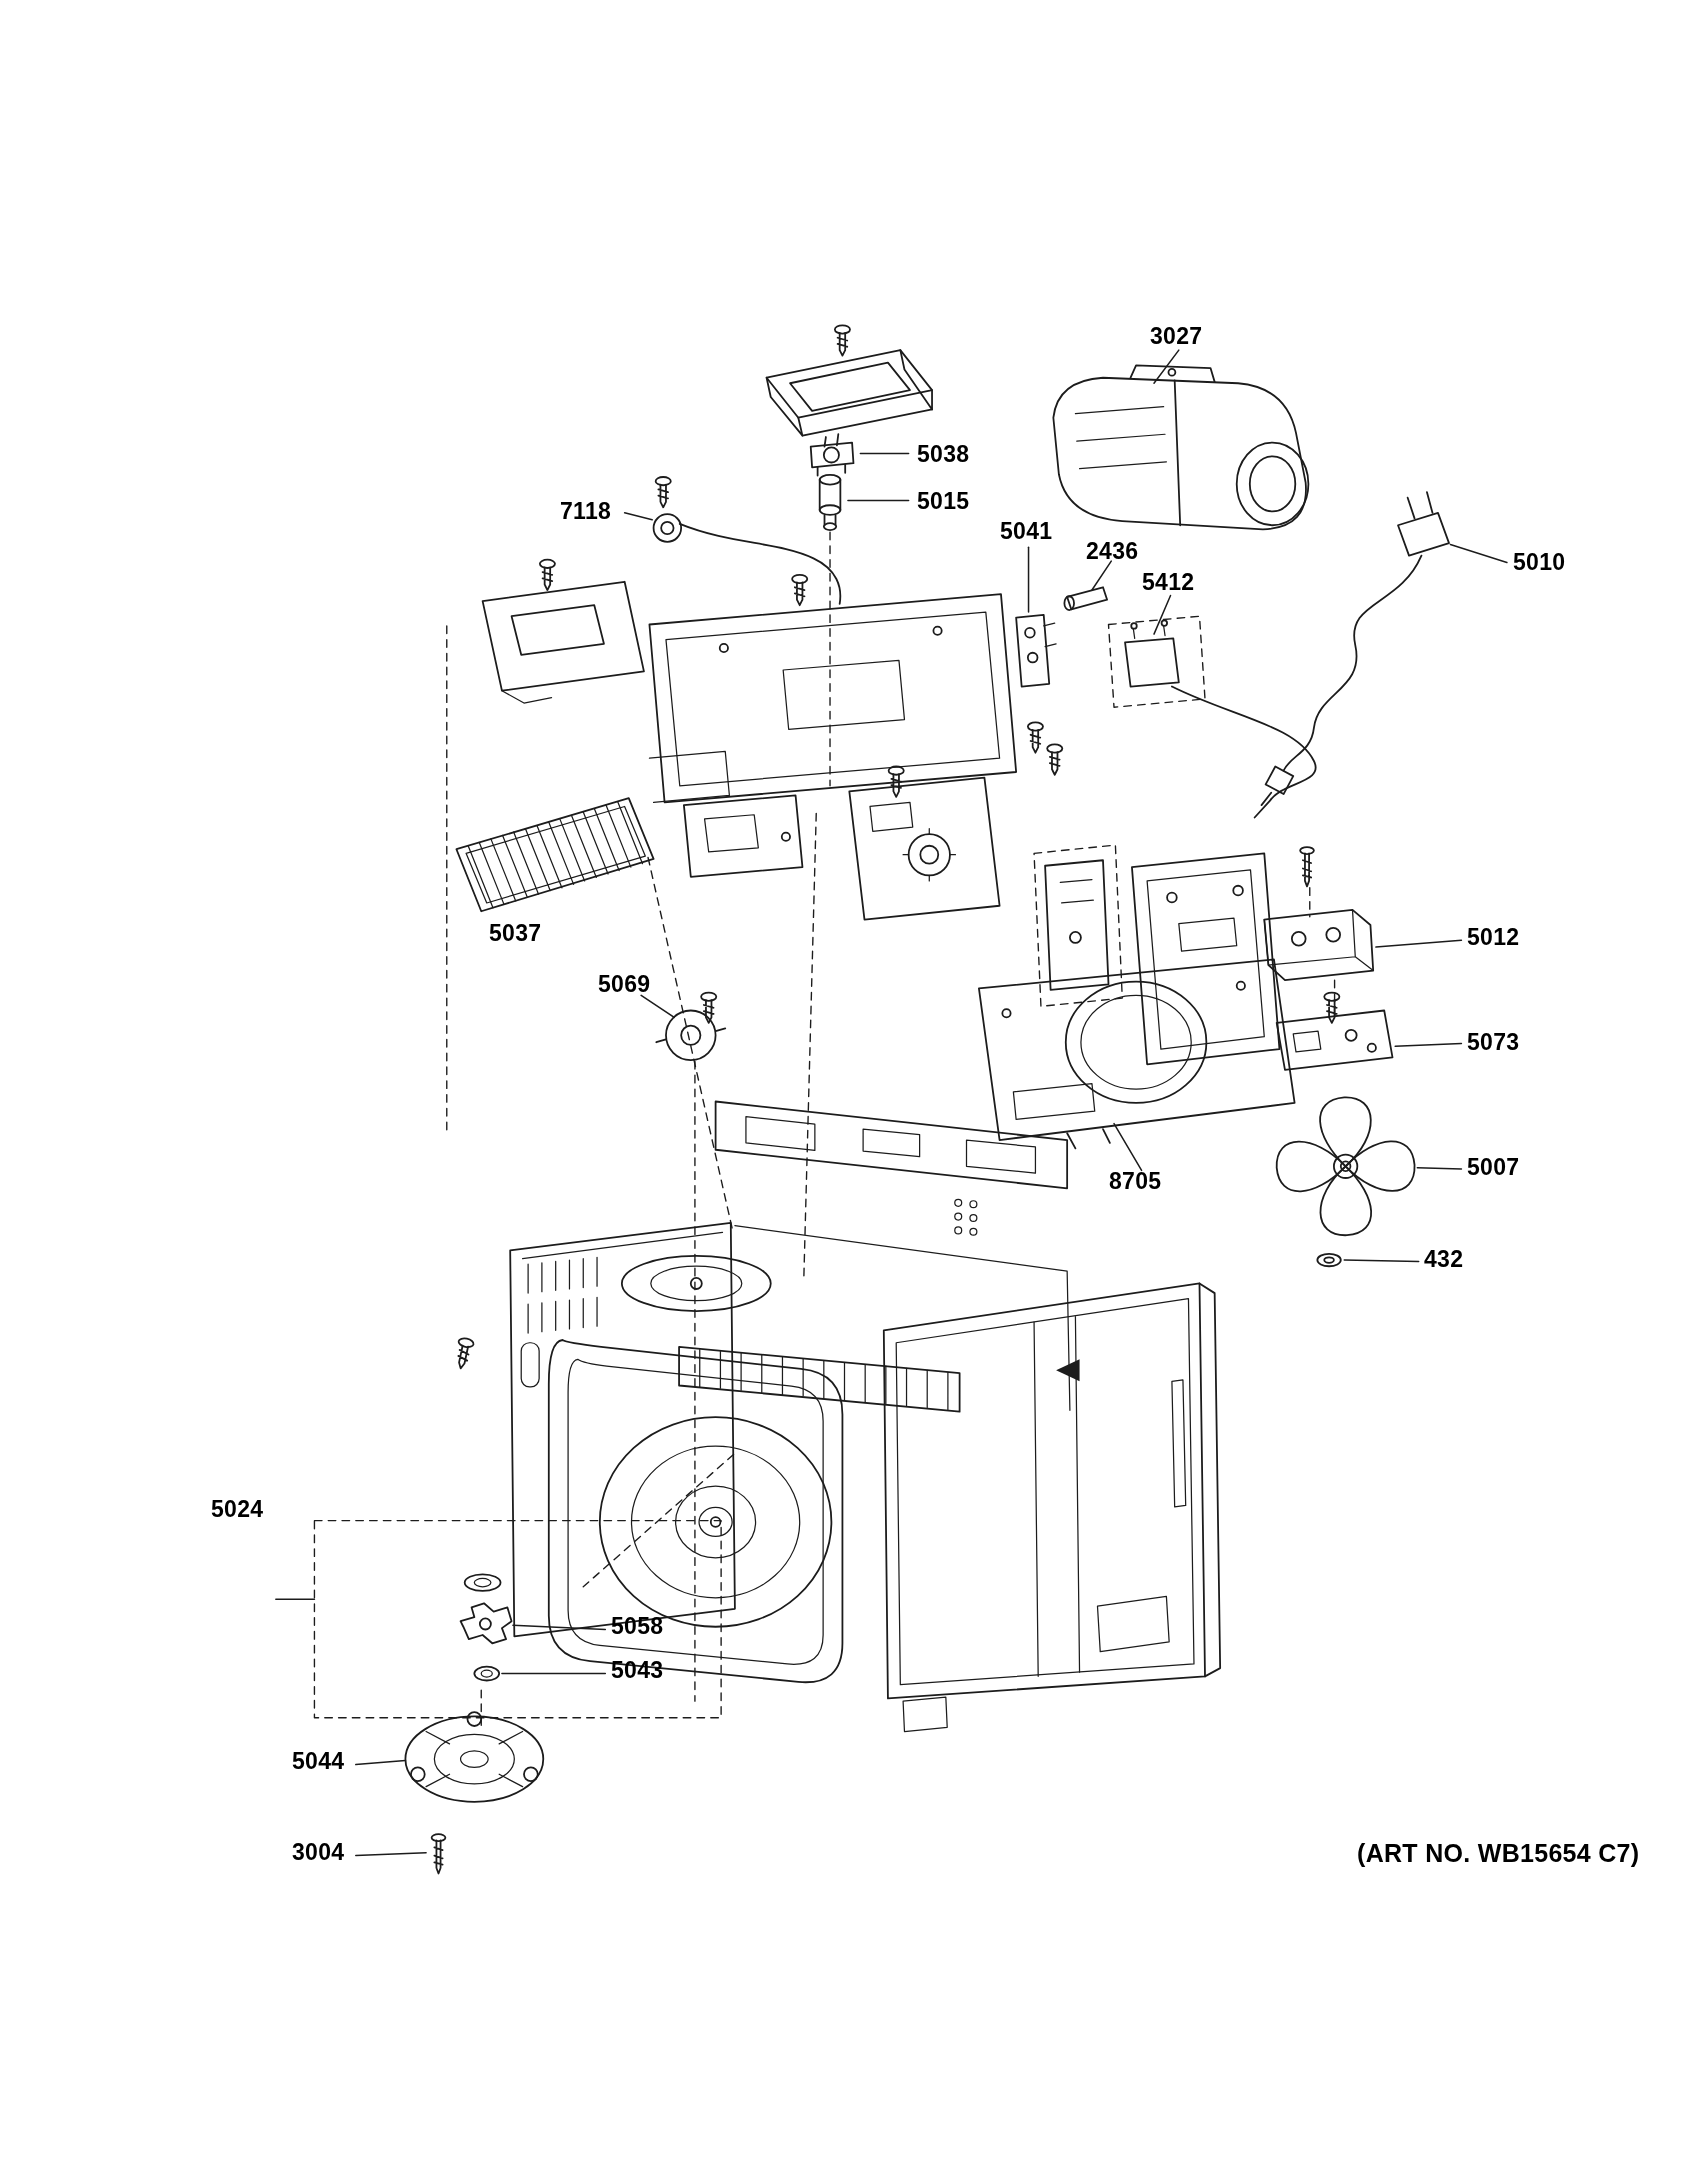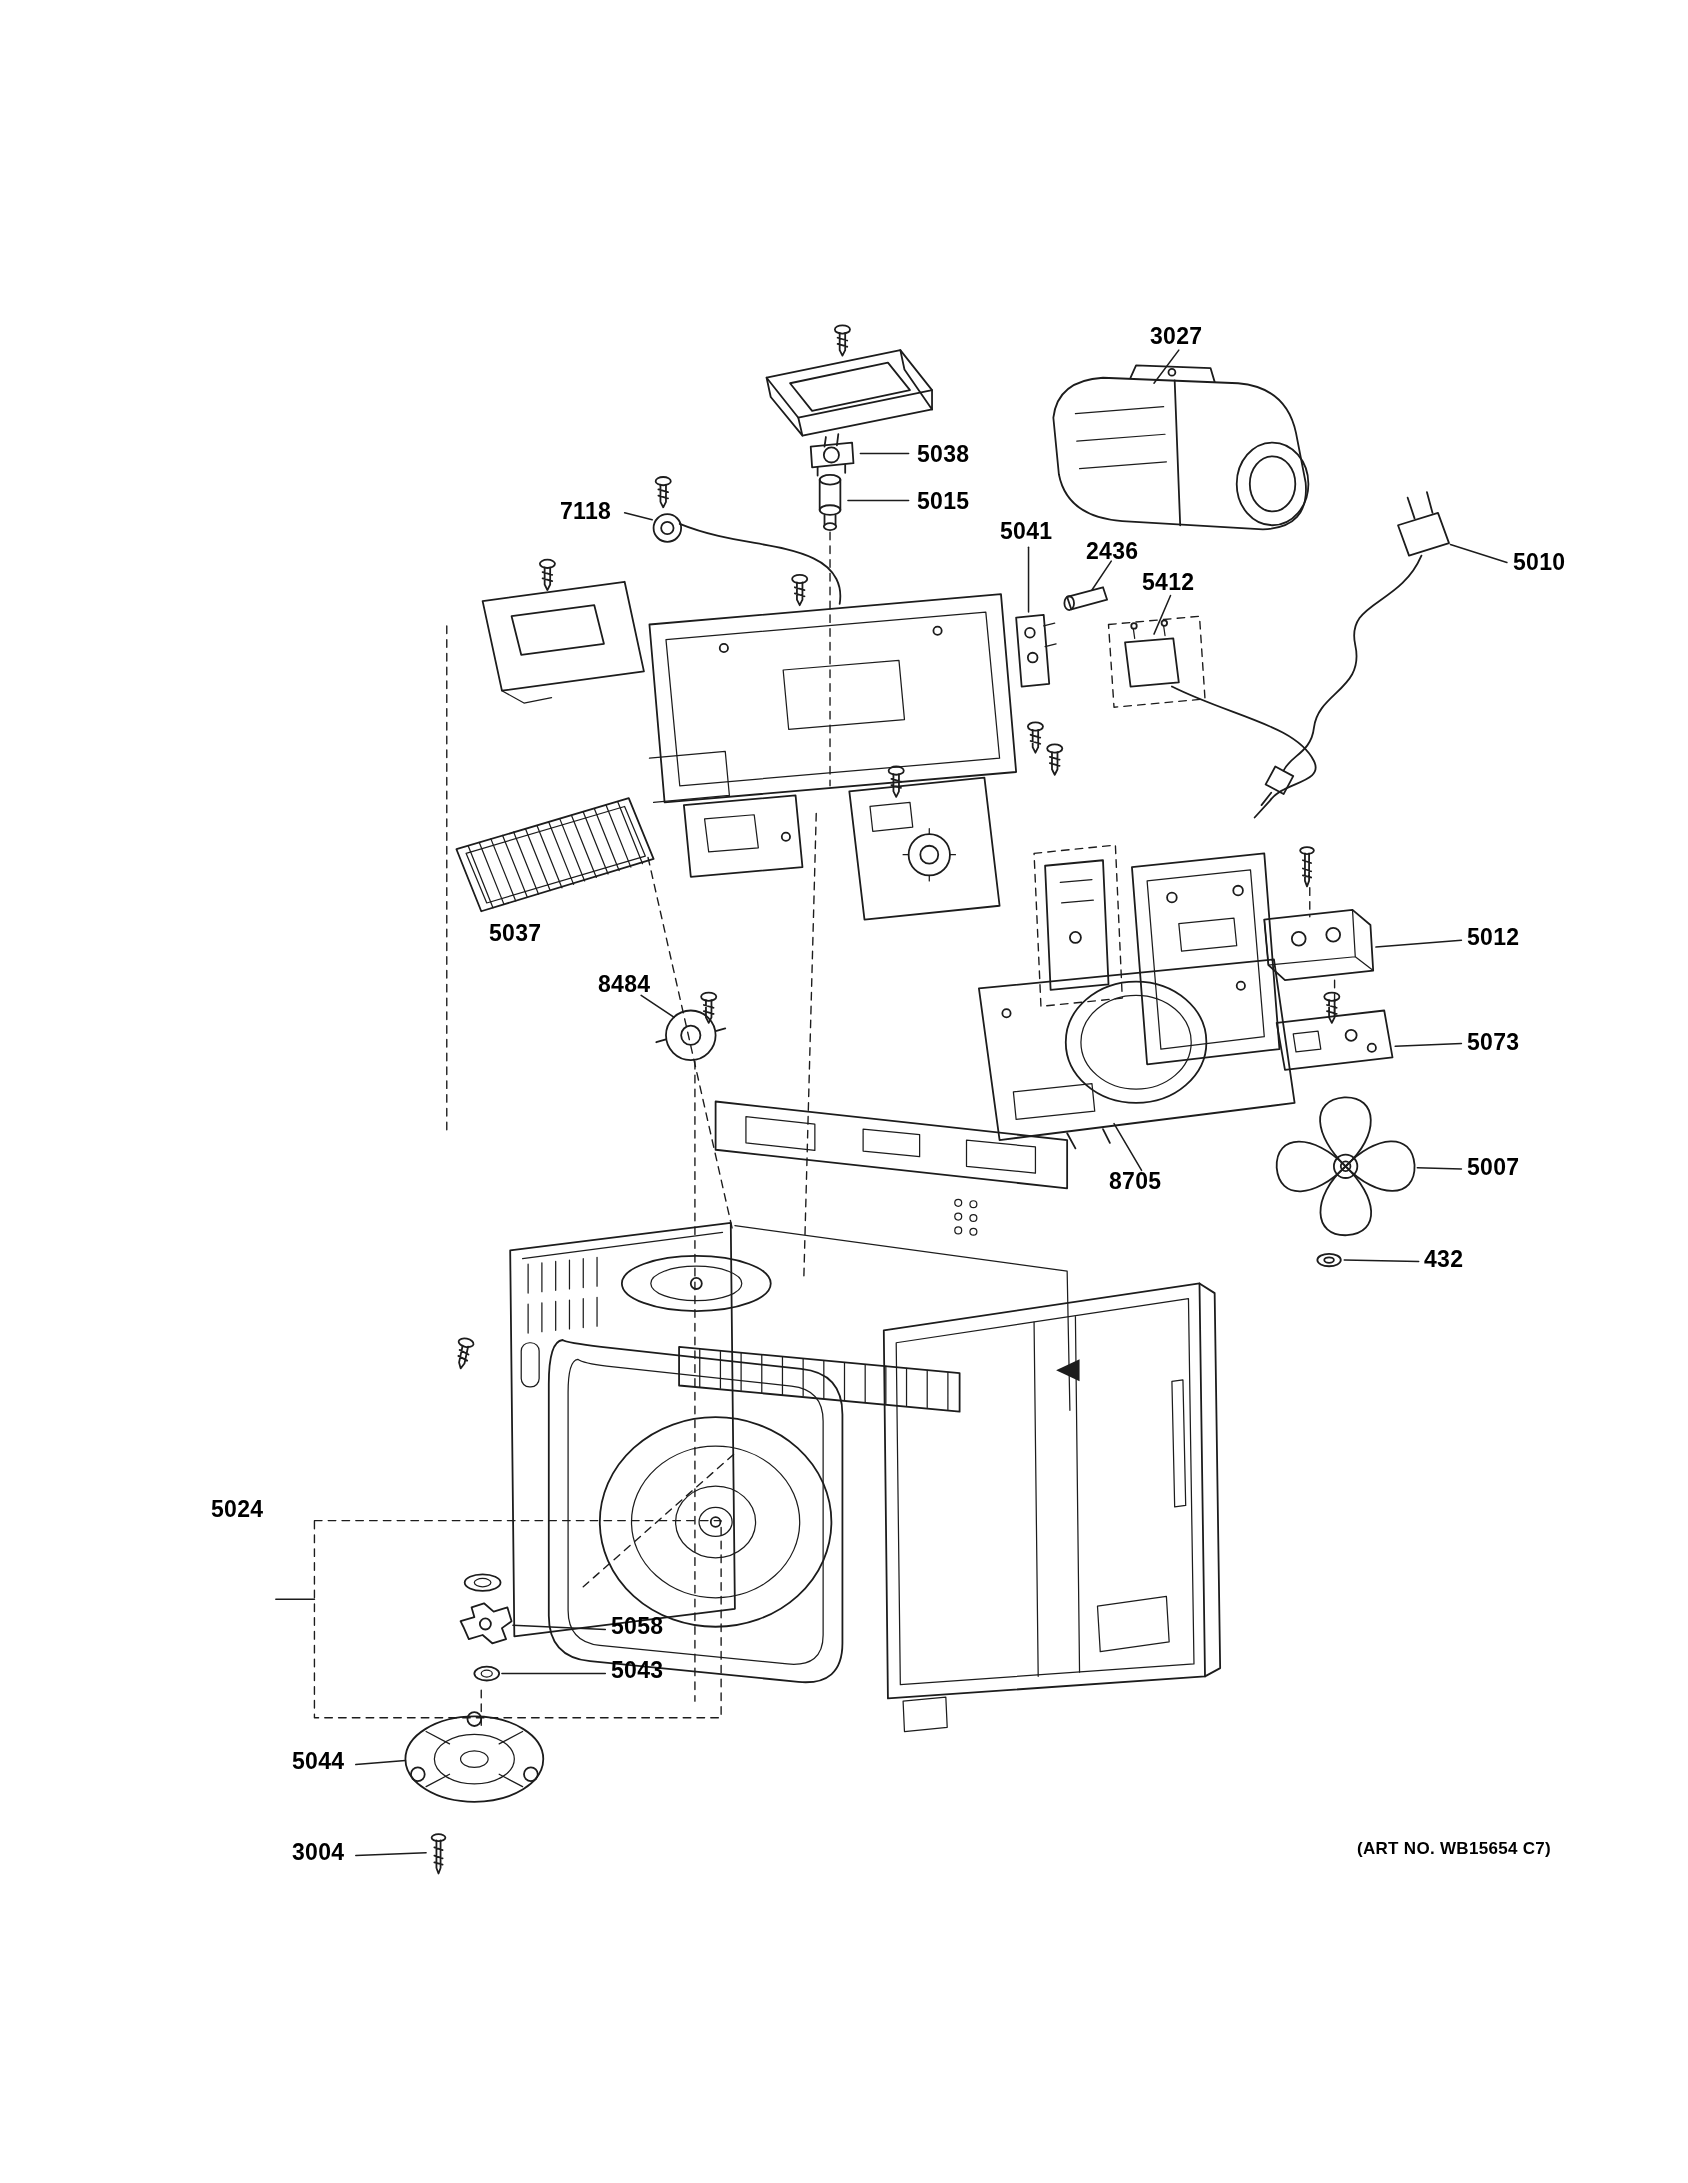--- a/index.html
+++ b/index.html
@@ -16,21 +16,21 @@
   .dash{stroke-dasharray:11 9;stroke-width:2;}
   .leader{stroke-width:2.2;}
   .lbl{
     position:absolute;
     font-weight:bold;
     font-size:23px;
     color:#000;
     white-space:nowrap;
     letter-spacing:0.3px;
   }
-  .art{font-size:17px;}
+  .art{font-size:25px;}
 </style>
 </head>
 <body>
 
 <div class="page">
 
   <svg width="1689" height="2183" viewBox="0 0 2450 3167" aria-hidden="true">
     <defs>
       <g id="screwS" class="ln">
         <ellipse cx="0" cy="0" rx="11" ry="6"></ellipse>
@@ -332,21 +332,21 @@
 
   <div class="lbl" style="left:1150px;top:323px">3027</div>
   <div class="lbl" style="left:917px;top:441px">5038</div>
   <div class="lbl" style="left:917px;top:488px">5015</div>
   <div class="lbl" style="left:560px;top:498px">7118</div>
   <div class="lbl" style="left:1000px;top:518px">5041</div>
   <div class="lbl" style="left:1086px;top:538px">2436</div>
   <div class="lbl" style="left:1142px;top:569px">5412</div>
   <div class="lbl" style="left:1513px;top:549px">5010</div>
   <div class="lbl" style="left:489px;top:920px">5037</div>
-  <div class="lbl" style="left:598px;top:971px">8484</div>
+  <div class="lbl" style="left:598px;top:971px">5069</div>
   <div class="lbl" style="left:1467px;top:924px">5012</div>
   <div class="lbl" style="left:1467px;top:1029px">5073</div>
   <div class="lbl" style="left:1109px;top:1168px">8705</div>
   <div class="lbl" style="left:1467px;top:1154px">5007</div>
   <div class="lbl" style="left:1424px;top:1246px">432</div>
   <div class="lbl" style="left:211px;top:1496px">5024</div>
   <div class="lbl" style="left:611px;top:1613px">5058</div>
   <div class="lbl" style="left:611px;top:1657px">5043</div>
   <div class="lbl" style="left:292px;top:1748px">5044</div>
   <div class="lbl" style="left:292px;top:1839px">3004</div>

